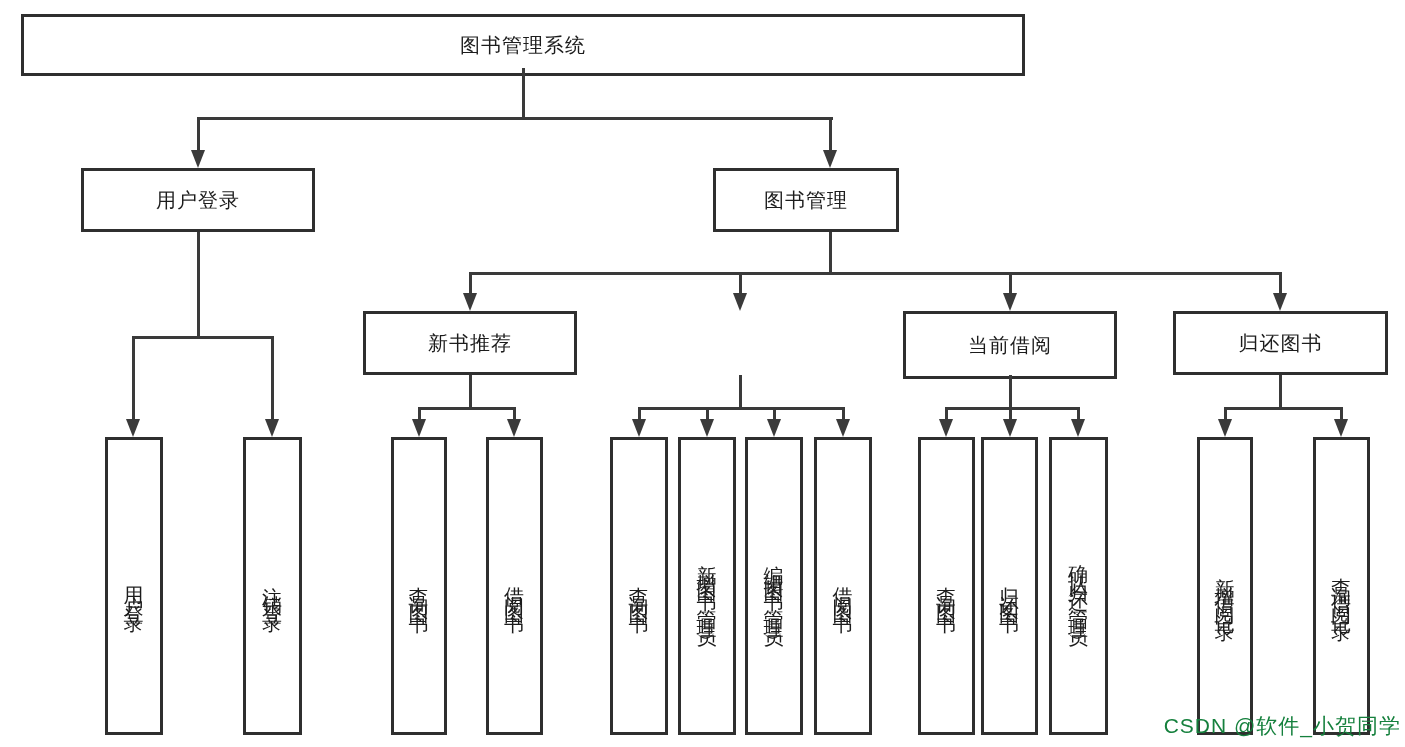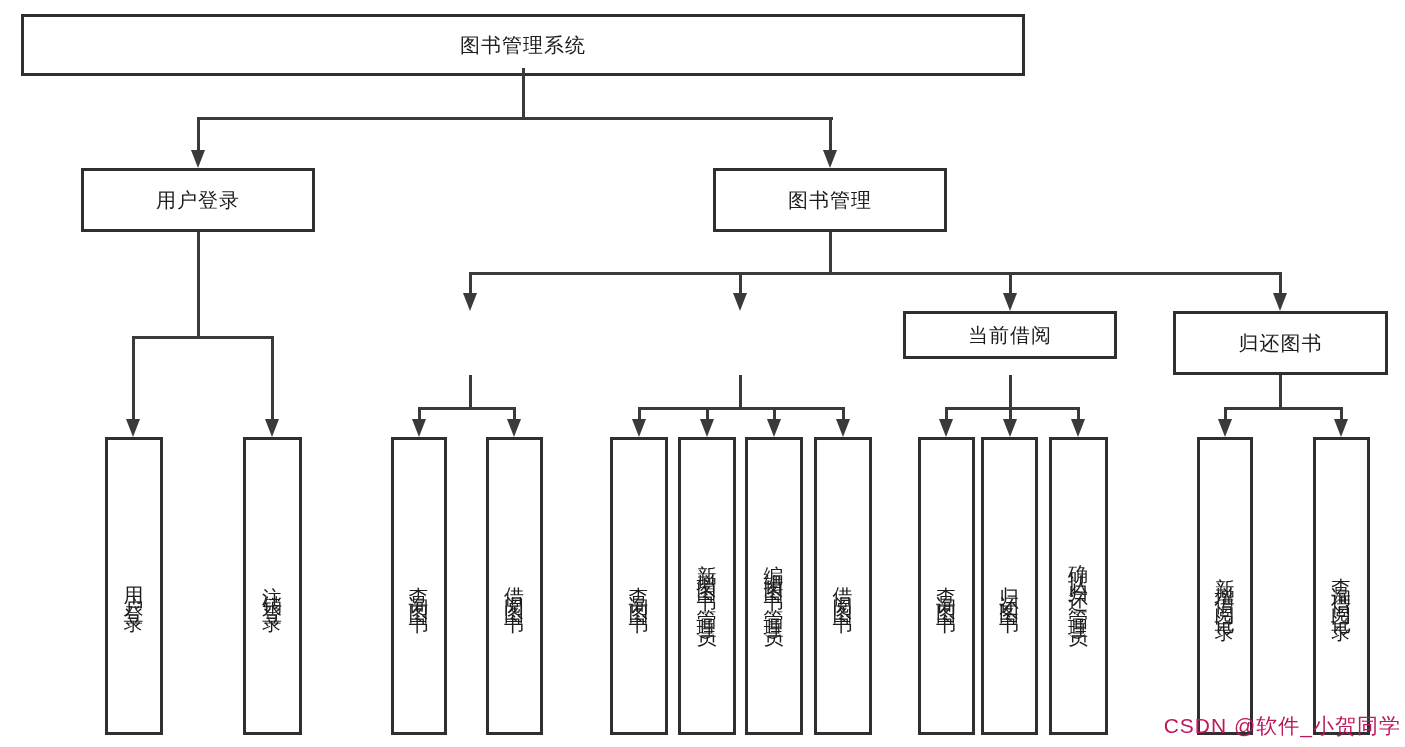--- a/index.html
+++ b/index.html
@@ -41,35 +41,36 @@
     border-left: 7px solid transparent;
     border-right: 7px solid transparent;
     border-top: 18px solid #3a3a3a;
   }
   .watermark {
     position: absolute;
     top: 712px;
     right: 4px;
     font-size: 21px;
     letter-spacing: 1px;
-    color: #be185d;
+    color: #15803d;
     white-space: nowrap;
   }
 </style>
 </head>
 <body>
 
 <div id="stage">
 
   <div class="box" style="left:21px; top:14px; width:1004px; height:62px;">图书管理系统</div>
 
   <div class="box" style="left:81px; top:168px; width:234px; height:64px;">用户登录</div>
-  <div class="box" style="left:713px; top:168px; width:234px; height:64px;text-align:center;">图书管理</div>
+  <div class="box" style="left:713px; top:168px; width:186px; height:64px;text-align:center;">图书管理</div>
 
-  <div class="box" style="left:903px; top:311px; width:214px; height:48px;">当前借阅</div>
+  <div class="box" style="left:363px; top:311px; width:214px; height:64px;">新书推荐</div>
+  <div class="box" style="left:903px; top:311px; width:214px; height:68px;">当前借阅</div>
   <div class="box" style="left:1173px; top:311px; width:215px; height:64px;">归还图书</div>
 
   <div class="box vbox" style="left:105px; top:437px; width:58px; height:298px;">用户登录</div>
   <div class="box vbox" style="left:243px; top:437px; width:59px; height:298px;">注销登录</div>
 
   <div class="box vbox" style="left:391px; top:437px; width:56px; height:298px;">查询图书</div>
   <div class="box vbox" style="left:486px; top:437px; width:57px; height:298px;">借阅图书</div>
 
   <div class="box vbox" style="left:610px; top:437px; width:58px; height:298px;">查询图书</div>
   <div class="box vbox" style="left:678px; top:437px; width:58px; height:298px;">新增图书（管理员）</div>

